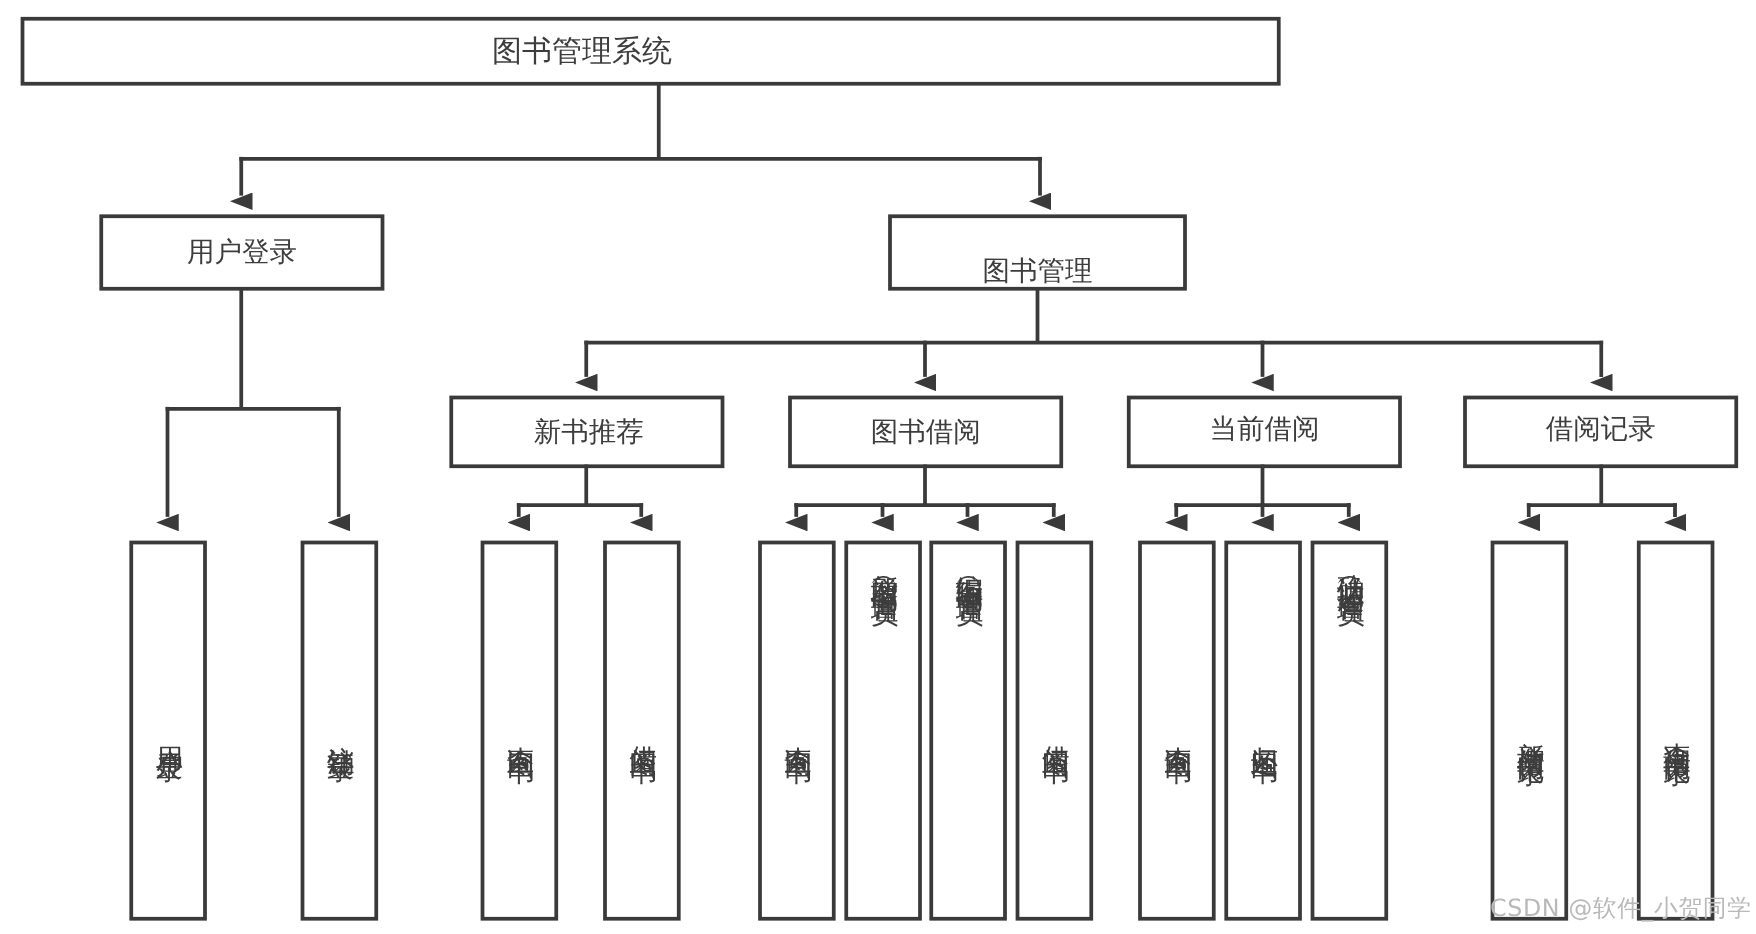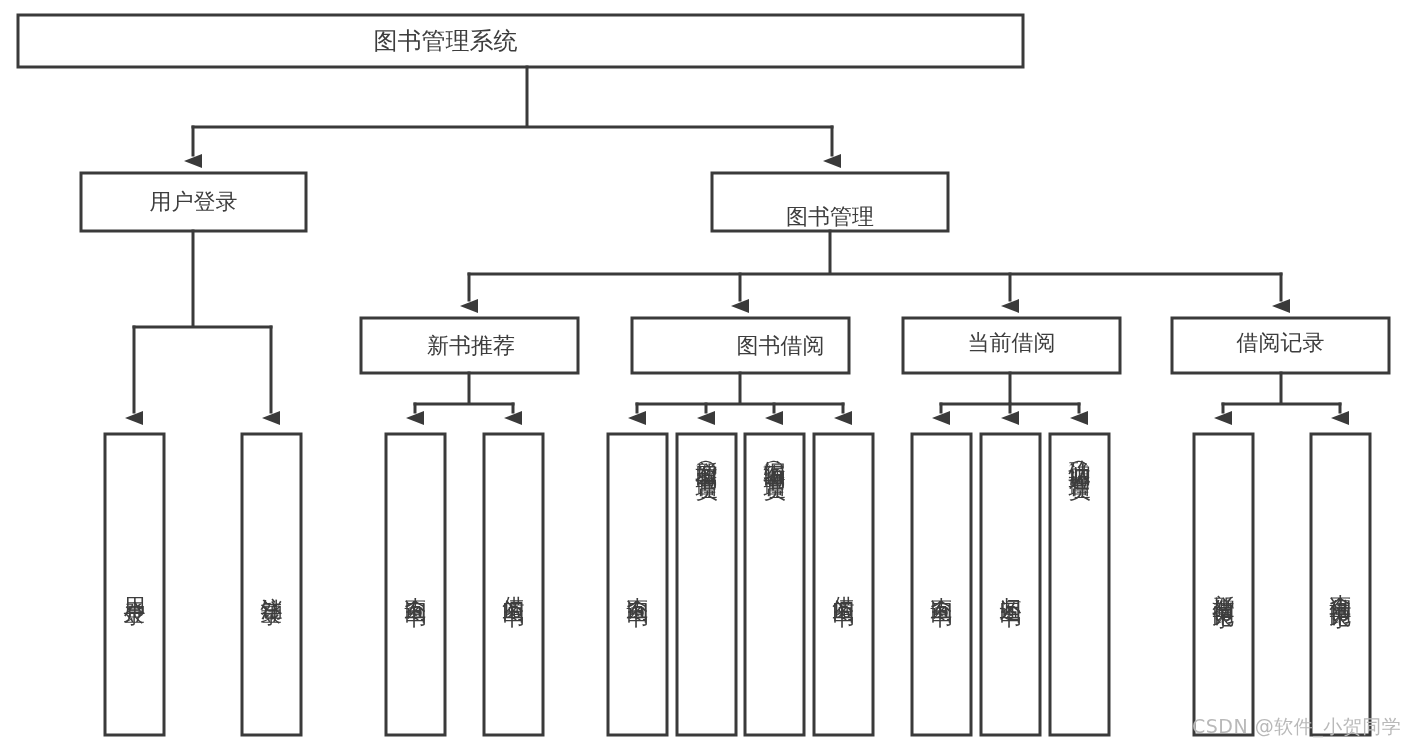--- a/index.html
+++ b/index.html
@@ -142,27 +142,27 @@
     <rect class="node-box" x="814" y="434" width="59" height="301"></rect>
 
     <rect class="node-box" x="912" y="434" width="59" height="301"></rect>
     <rect class="node-box" x="981" y="434" width="59" height="301"></rect>
     <rect class="node-box" x="1050" y="434" width="59" height="301"></rect>
 
     <rect class="node-box" x="1194" y="434" width="59" height="301"></rect>
     <rect class="node-box" x="1311" y="434" width="59" height="301"></rect>
   </svg>
 
-  <div class="node-label-h" style="left:18px; top:15px; width:855px; height:52px; font-size:24px;">图书管理系统</div>
+  <div class="node-label-h" style="left:18px; top:15px; width:855px; height:52px; font-size:24px;padding-left:20px;">图书管理系统</div>
 
   <div class="node-label-h" style="left:81px; top:173px; width:225px; height:58px;">用户登录</div>
   <div class="node-label-h" style="left:712px; top:188px; width:236px; height:58px;">图书管理</div>
 
   <div class="node-label-h" style="left:361px; top:318px; width:220px; height:55px;">新书推荐</div>
-  <div class="node-label-h" style="left:632px; top:318px; width:217px; height:55px;padding-left:40px;">图书借阅</div>
+  <div class="node-label-h" style="left:632px; top:318px; width:217px; height:55px;">图书借阅</div>
   <div class="node-label-h" style="left:903px; top:318px; width:217px; height:50px;">当前借阅</div>
   <div class="node-label-h" style="left:1172px; top:318px; width:217px; height:49px;">借阅记录</div>
 
   <div class="node-label-v" style="left:105px; top:434px; width:59px; height:301px;">用户登录</div>
   <div class="node-label-v" style="left:242px; top:434px; width:59px; height:301px;">注销登录</div>
 
   <div class="node-label-v" style="left:386px; top:434px; width:59px; height:301px;">查询图书</div>
   <div class="node-label-v" style="left:484px; top:434px; width:59px; height:301px;">借阅图书</div>
 
   <div class="node-label-v" style="left:608px; top:434px; width:59px; height:301px;">查询图书</div>

